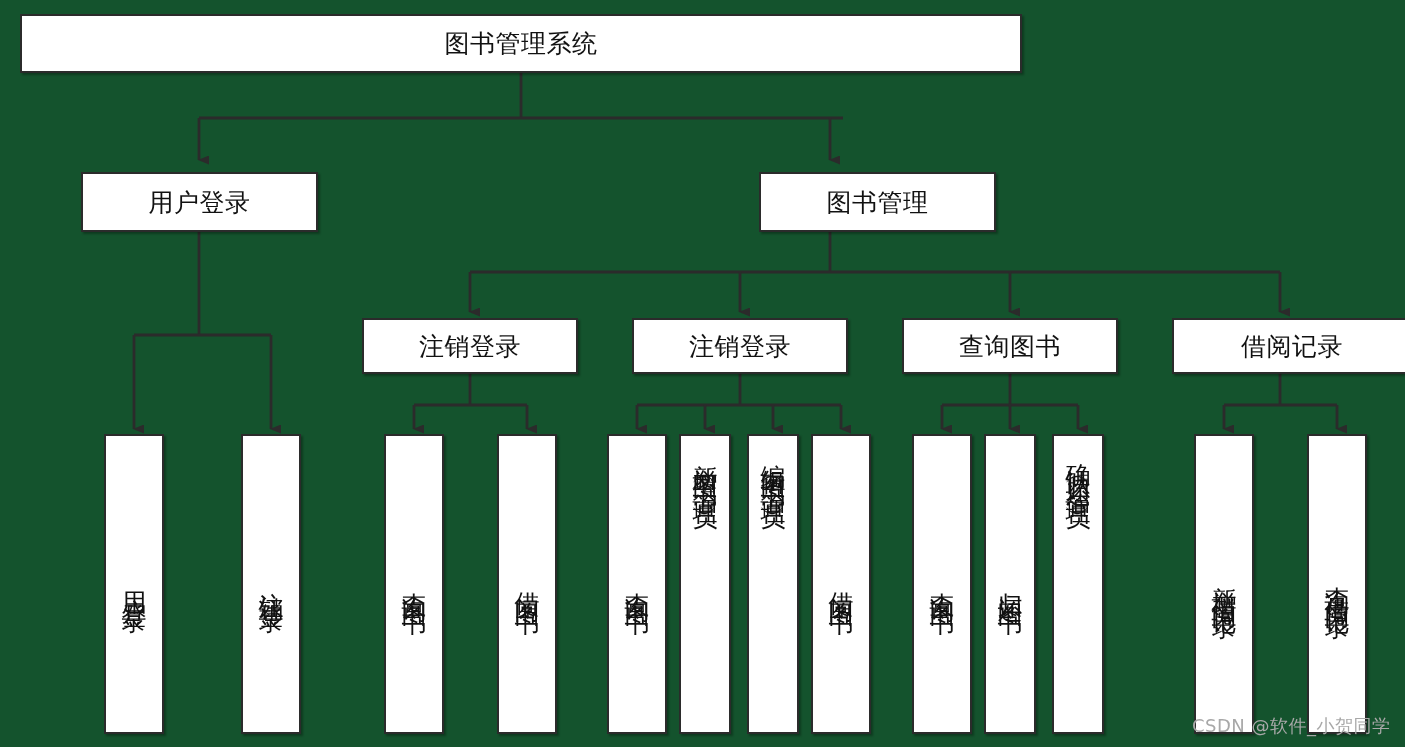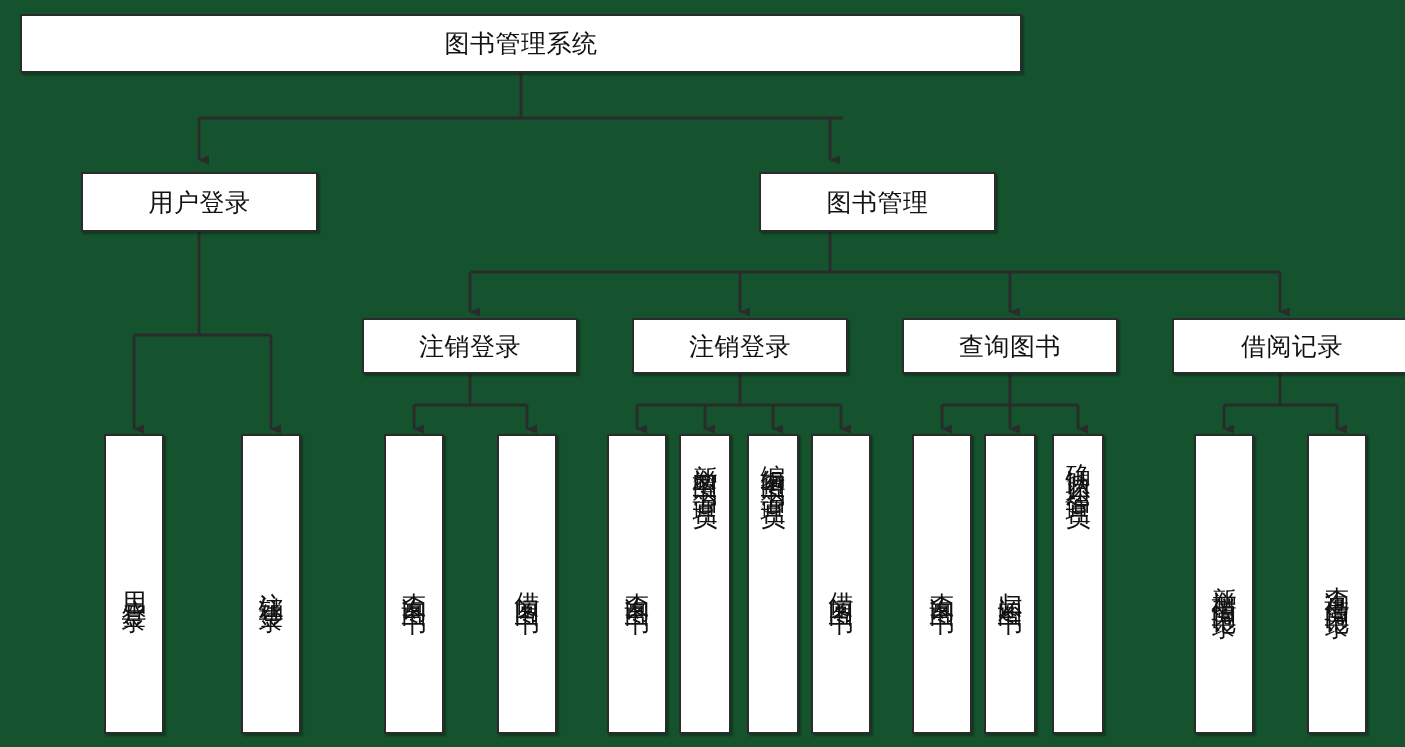--- a/index.html
+++ b/index.html
@@ -200,14 +200,15 @@
     <span class="label">确认归还（管理员）</span>
   </div>
 
   <div class="node vert centred" style="left:1194px;top:434px;width:60px;height:300px;">
     <span class="label">新增借阅记录</span>
   </div>
   <div class="node vert centred" style="left:1307px;top:434px;width:60px;height:300px;">
     <span class="label">查询借阅记录</span>
   </div>
 
+  <div id="watermark">CSDN @软件_小贺同学</div>
 
 </div>
 
 </body></html>

